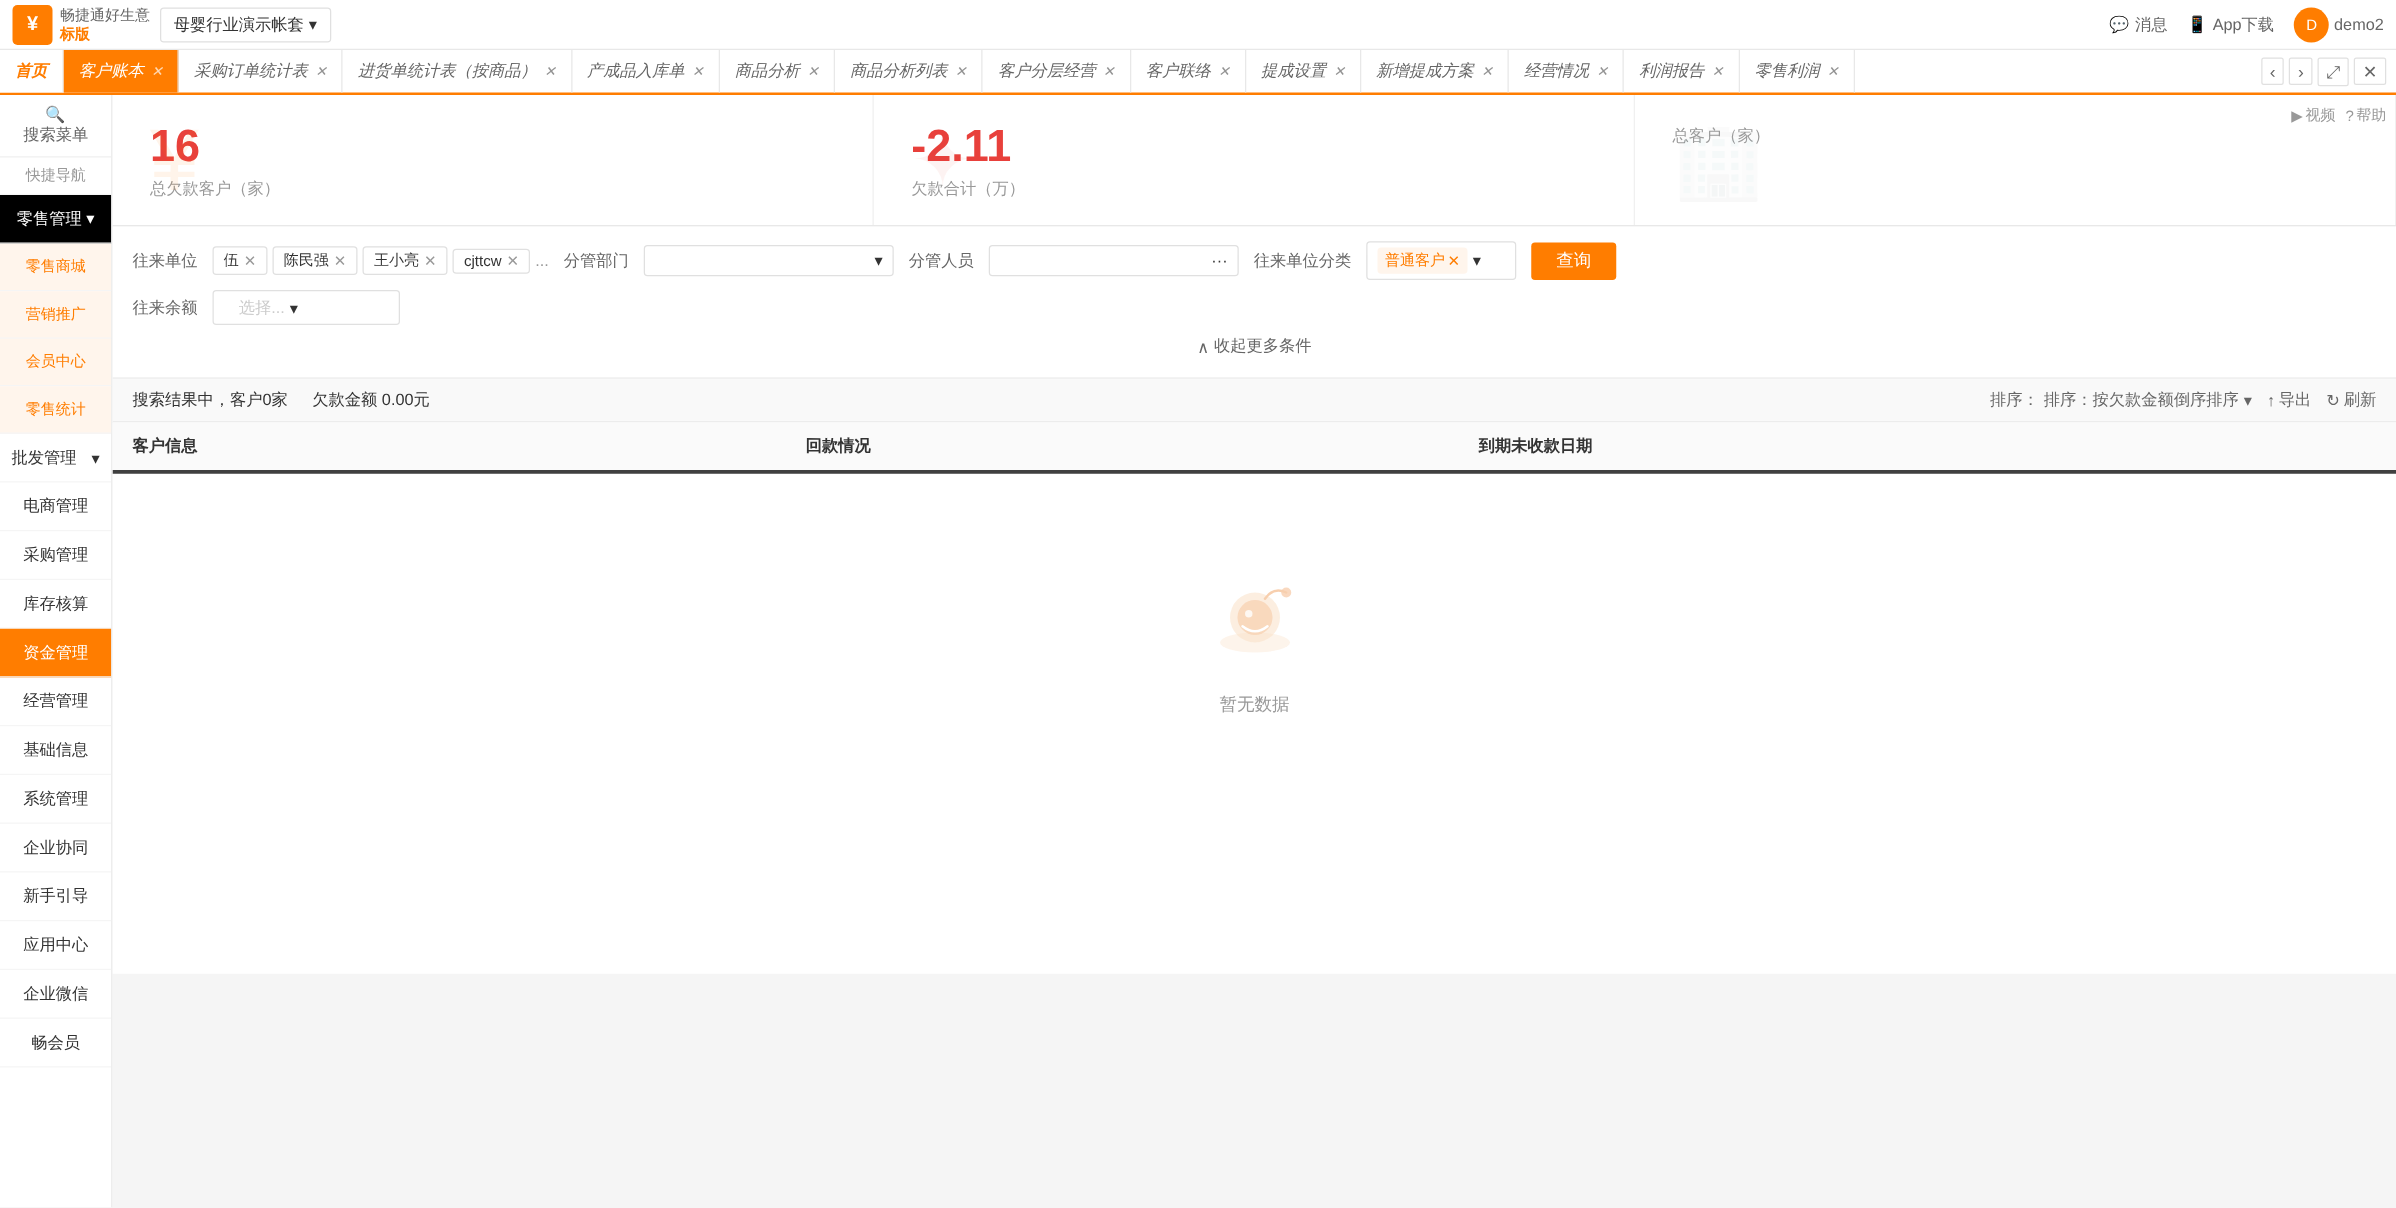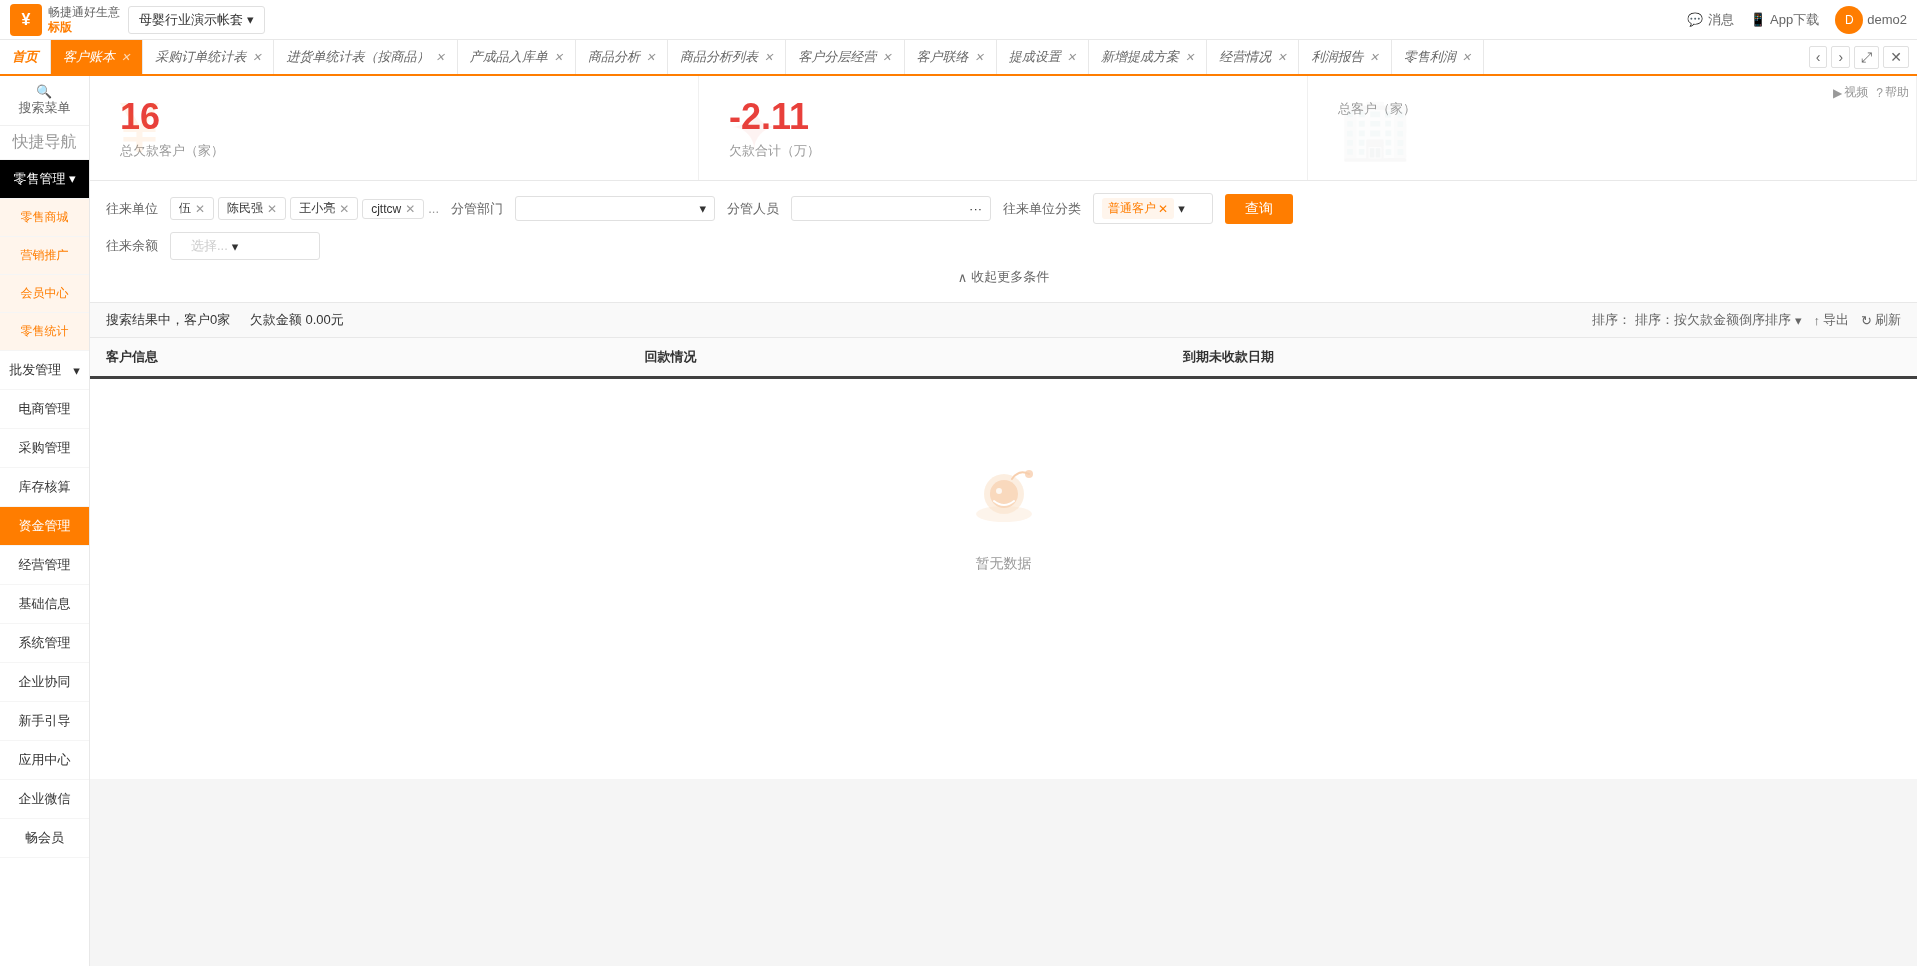--- a/index.html
+++ b/index.html
@@ -48,21 +48,21 @@
     .sidebar-search {
       padding: 8px; text-align: center; cursor: pointer;
       font-size: 13px; color: #666; border-bottom: 1px solid #f0f0f0;
     }
     .sidebar-item {
       padding: 10px 8px; text-align: center; cursor: pointer;
       font-size: 13px; color: #333; border-bottom: 1px solid #f5f5f5;
     }
     .sidebar-item.active { background: #000000; color: #fff; }
     .sidebar-item.has-arrow { display: flex; align-items: center; justify-content: center; gap: 12px; }
-    .sidebar-nav { font-size: 16px; color: #999; padding: 6px 8px; text-align: center; cursor: pointer; border-bottom: 1px solid #f5f5f5; }
+    .sidebar-nav { font-size: 12px; color: #999; padding: 6px 8px; text-align: center; cursor: pointer; border-bottom: 1px solid #f5f5f5; }
 
     
     .content { flex: 1; overflow: auto; background: #f5f5f5; }
 
     
     .summary-cards {
       display: flex; background: #fff; border-bottom: 1px solid #e8e8e8;
       position: relative;
     }
     .summary-card {

